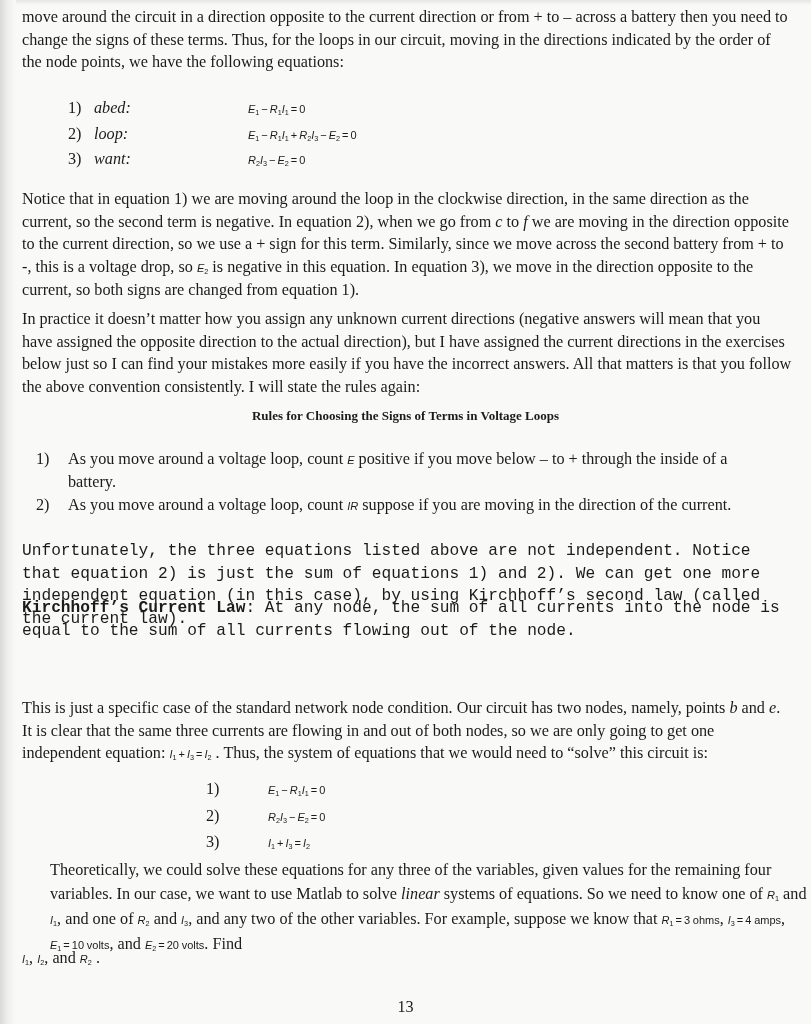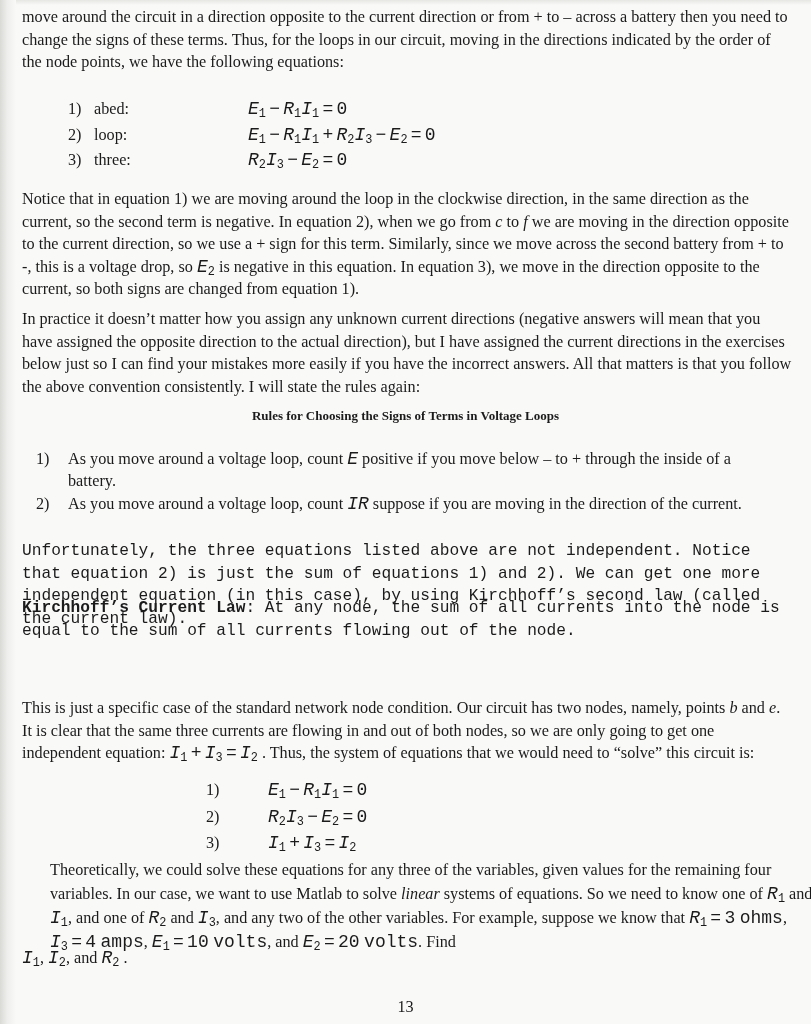--- a/index.html
+++ b/index.html
@@ -46,23 +46,23 @@
     text-align: left;
   }
   p.para {
     margin: 0;
   }
   .it { font-style: italic; }
   .bd { font-weight: bold; }
 
   
   .math {
-    font-family: Liberation Mono, monospace;
+    font-family: Liberation Sans, sans-serif;
     font-style: italic;
-    font-size: 18px;
+    font-size: 11px;
     white-space: nowrap;
   }
   .math .num, .math .op, .math .rm {
     font-style: normal;
   }
   .math sub {
     font-style: normal;
     font-size: 0.66em;
     vertical-align: -0.28em;
     line-height: 0;
@@ -84,20 +84,21 @@
     align-items: baseline;
     height: 25.5px;
   }
   .loop-num {
     width: 26px;
     font-size: 16.2px;
     text-align: left;
   }
   .loop-label {
     width: 154px;
+    font-style: italic;
     font-size: 16.2px;
   }
   .loop-eq { flex: 0 0 auto; }
 
   
   .rules-heading {
     position: absolute;
     left: 0;
     top: 408px;
     width: 811px;
@@ -174,21 +175,21 @@
     </div>
 
     <div class="loop-row">
       <span class="loop-num">2)</span>
       <span class="loop-label">loop:</span>
       <span class="loop-eq math"><i>E</i><sub>1</sub><span class="op">−</span><i>R</i><sub>1</sub><i>I</i><sub>1</sub><span class="op">+</span><i>R</i><sub>2</sub><i>I</i><sub>3</sub><span class="op">−</span><i>E</i><sub>2</sub><span class="op">=</span><span class="num">0</span></span>
     </div>
 
     <div class="loop-row">
       <span class="loop-num">3)</span>
-      <span class="loop-label">three:</span>
+      <span class="loop-label">want:</span>
       <span class="loop-eq math"><i>R</i><sub>2</sub><i>I</i><sub>3</sub><span class="op">−</span><i>E</i><sub>2</sub><span class="op">=</span><span class="num">0</span></span>
     </div>
 
   </div>
 
   <div class="body-text" style="left:22px; top:188px; width:770px;">
     <p class="para"><span>Notice that in equation 1) we are moving around the loop in the clockwise direction, in the same direction as the current, so the second term is negative.  In equation 2), when we go from </span><span class="it">c</span><span> to </span><span class="it">f</span><span> we are moving in the direction opposite to the current direction, so we use a + sign for this term.  Similarly, since we move across the second battery from + to -, this is a voltage drop, so </span><span class="math"><i>E</i><sub>2</sub></span><span> is negative in this equation.  In equation 3), we move in the direction opposite to the current, so both signs are changed from equation 1).</span></p>
   </div>
 
   <div class="body-text" style="left:22px; top:308px; width:770px;">

